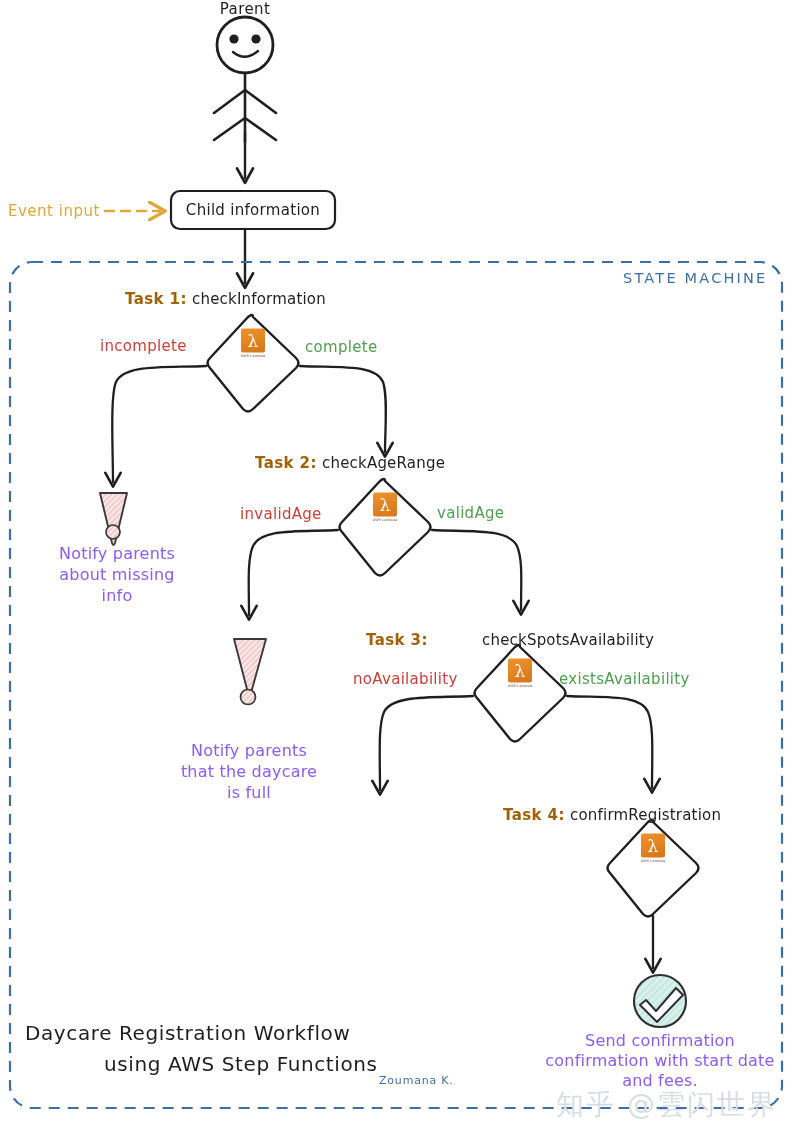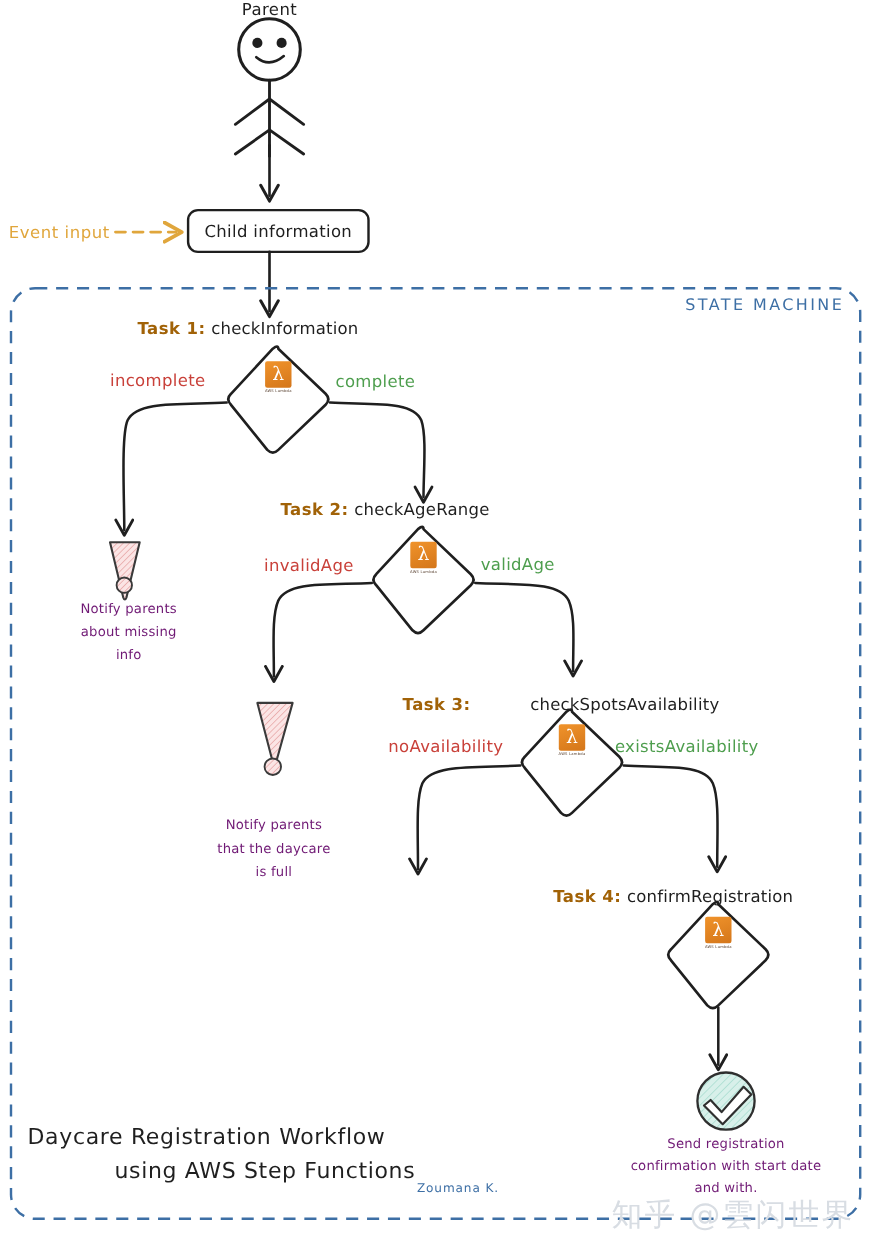--- a/index.html
+++ b/index.html
@@ -70,22 +70,22 @@
     font-size: 15px;
     color: #c9413a;
     letter-spacing: .3px;
   }
   .t-branch-ok {
     font-size: 15px;
     color: #4e9e4e;
     letter-spacing: .3px;
   }
   .t-note {
-    font-size: 12px;
-    color: #701a75;
+    font-size: 16px;
+    color: #8b5cf6;
     line-height: 21px;
     letter-spacing: .2px;
   }
   .t-title {
     font-size: 20px;
     color: #1f1f1f;
     line-height: 31px;
     letter-spacing: .6px;
   }
   .t-signature {
@@ -262,23 +262,23 @@
   <div class="lbl t-taskno" style="left:503px; top:806px;">Task 4:</div>
   <div class="lbl t-taskname" style="left:570px; top:806px;">confirmRegistration</div>
 
   <div class="lambda-badge" style="left:653px; top:848px;">
     <div class="sq">
         <span>λ</span>
       </div>
     <div class="cap">AWS Lambda</div>
   </div>
 
-  <div class="lbl center t-note" style="left:660px; top:1030px;">Send registration</div>
+  <div class="lbl center t-note" style="left:660px; top:1030px;">Send confirmation</div>
   <div class="lbl center t-note" style="left:660px; top:1050px;">confirmation with start date</div>
-  <div class="lbl center t-note" style="left:660px; top:1070px;">and with.</div>
+  <div class="lbl center t-note" style="left:660px; top:1070px;">and fees.</div>
 
   <div class="lbl t-title" style="left:25px; top:1018px;">Daycare Registration Workflow</div>
   <div class="lbl t-title" style="left:62px; top:1049px;margin-left:42px;">using AWS Step Functions</div>
 
   <div class="lbl t-signature" style="left:379px; top:1074px;">Zoumana K.</div>
 
   <div class="lbl t-watermark" style="left:556px; top:1086px;">知乎 @雲闪世界</div>
 </div>
 
 </body></html>

